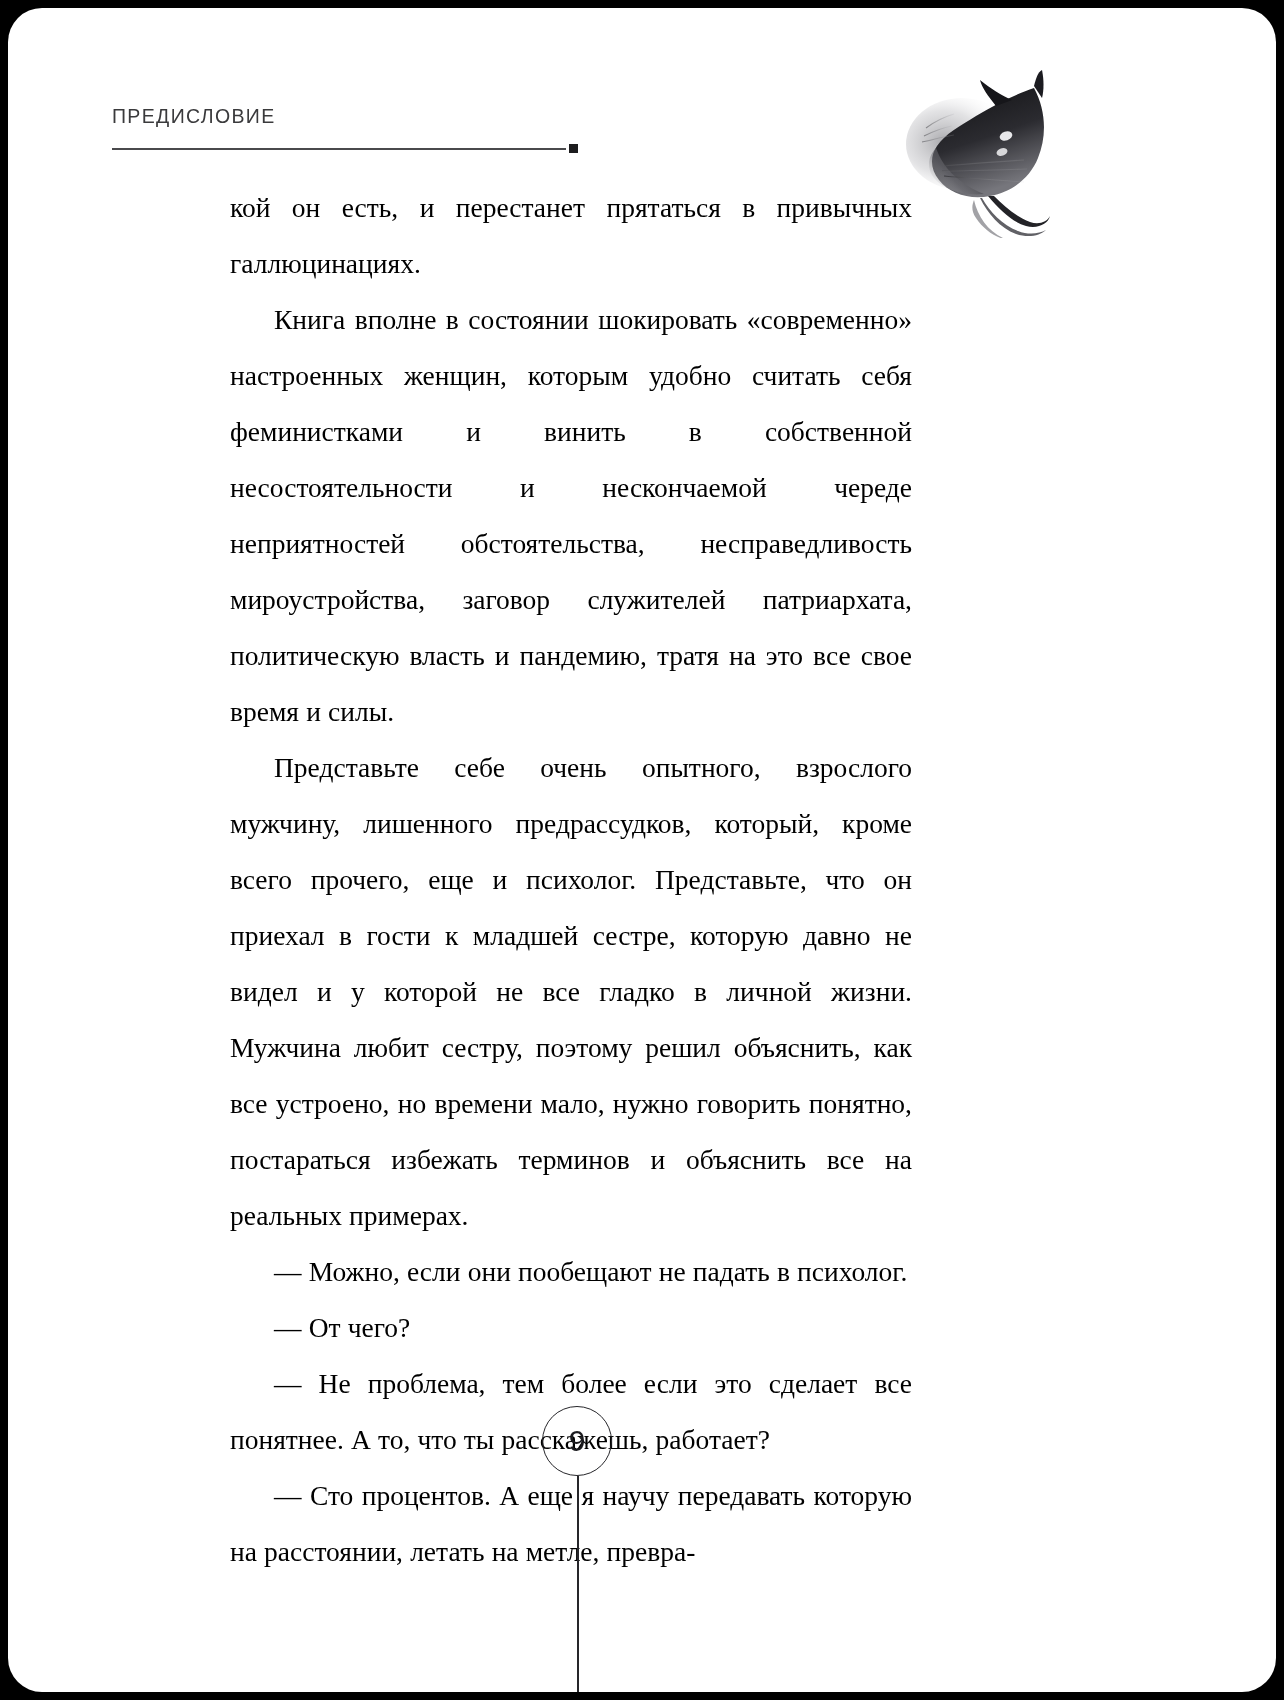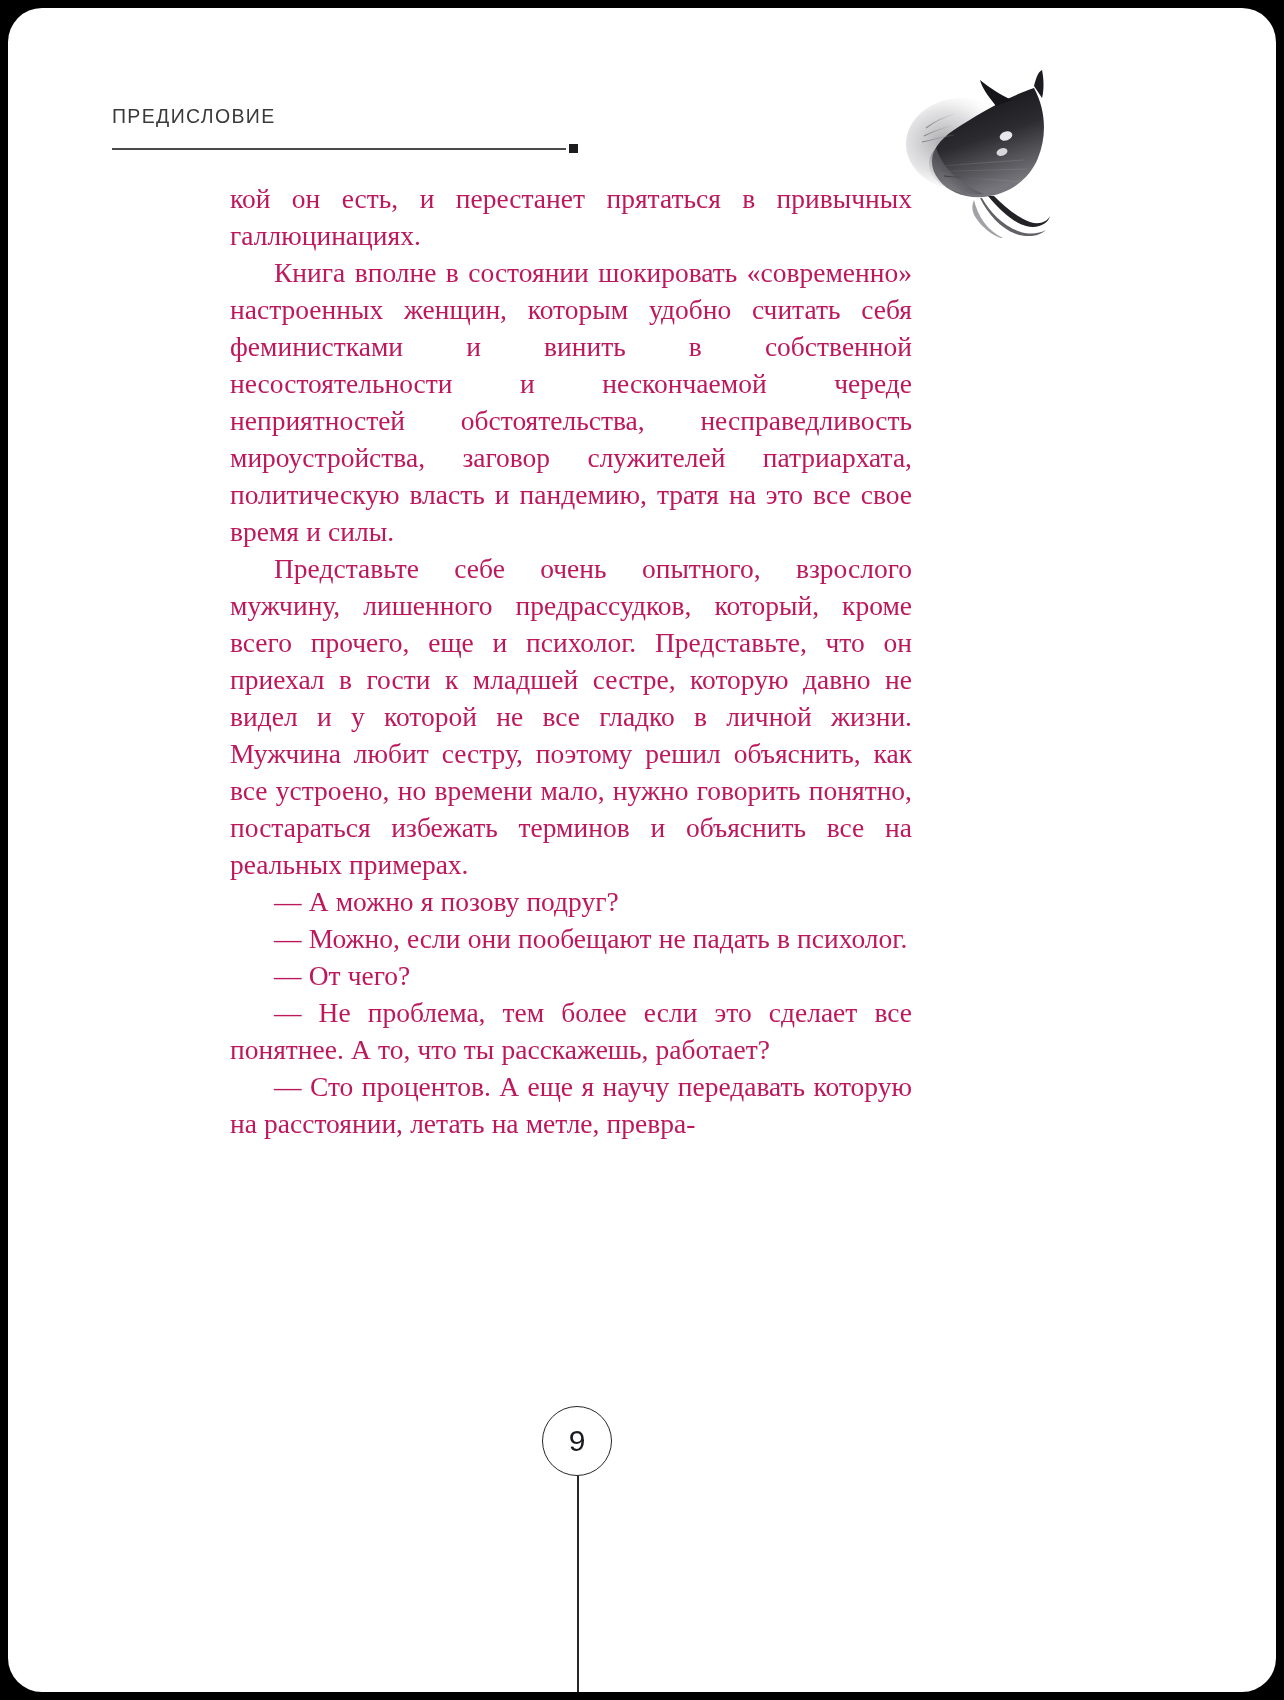--- a/index.html
+++ b/index.html
@@ -80,22 +80,22 @@
   
   .text-column {
     position: absolute;
     left: 222px;
     top: 172px;
     width: 682px;
   }
   .para {
     margin: 0;
     font-size: 27.5px;
-    line-height: 37px;
-    color: #be185d;
+    line-height: 56px;
+    color: #000000;
     text-align: justify;
     text-justify: inter-word;
     -webkit-hyphens: none;
     hyphens: none;
     word-spacing: 0.01em;
   }
   .para.indent {
     text-indent: 44px;
   }
   .para.cont {
@@ -206,21 +206,20 @@
                C155 164 144 165 134 161 C118 155 106 142 98 128 Z" fill="#3a3a40" opacity="0.8"></path>
       <path d="M90 130 C94 148 106 164 124 170 C112 168 100 160 92 148
                C87 141 88 135 90 130 Z" fill="#56565c" opacity="0.55"></path>
     </svg>
   </div>
 
   <div class="text-column">
     <p class="para cont">кой он есть, и перестанет прятаться в привычных галлюцинациях.</p>
     <p class="para indent">Книга вполне в состоянии шокировать «современно» настроенных женщин, которым удобно считать себя феминистками и винить в собственной несостоятельности и нескончаемой череде неприятностей обстоятельства, несправедливость мироустройства, заговор служителей патриархата, политическую власть и пандемию, тратя на это все свое время и силы.</p>
     <p class="para indent">Представьте себе очень опытного, взрослого мужчину, лишенного предрассудков, который, кроме всего прочего, еще и психолог. Представьте, что он приехал в гости к младшей сестре, которую давно не видел и у которой не все гладко в личной жизни. Мужчина любит сестру, поэтому решил объяснить, как все устроено, но времени мало, нужно говорить понятно, постараться избежать терминов и объяснить все на реальных примерах.</p>
-    <p class="para indent">— А можно я позову подруг?</p>
     <p class="para indent">— Можно, если они пообещают не падать в психолог.</p>
     <p class="para indent">— От чего?</p>
     <p class="para indent">— Не проблема, тем более если это сделает все понятнее. А то, что ты расскажешь, работает?</p>
     <p class="para indent">— Сто процентов. А еще я научу передавать которую на расстоянии, летать на метле, превра-</p>
   </div>
 
   <div class="folio">
     <div class="folio-circle">
       <span class="folio-number">9</span>
     </div>

